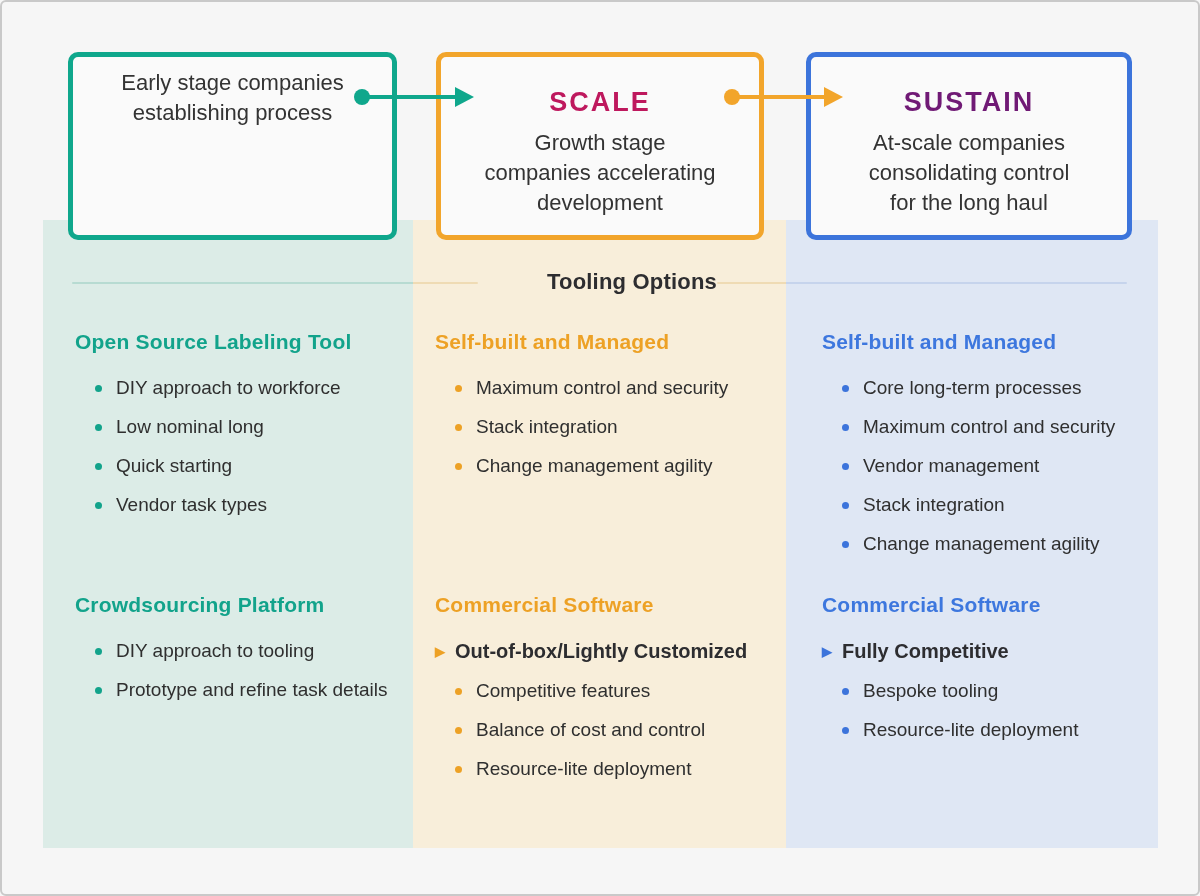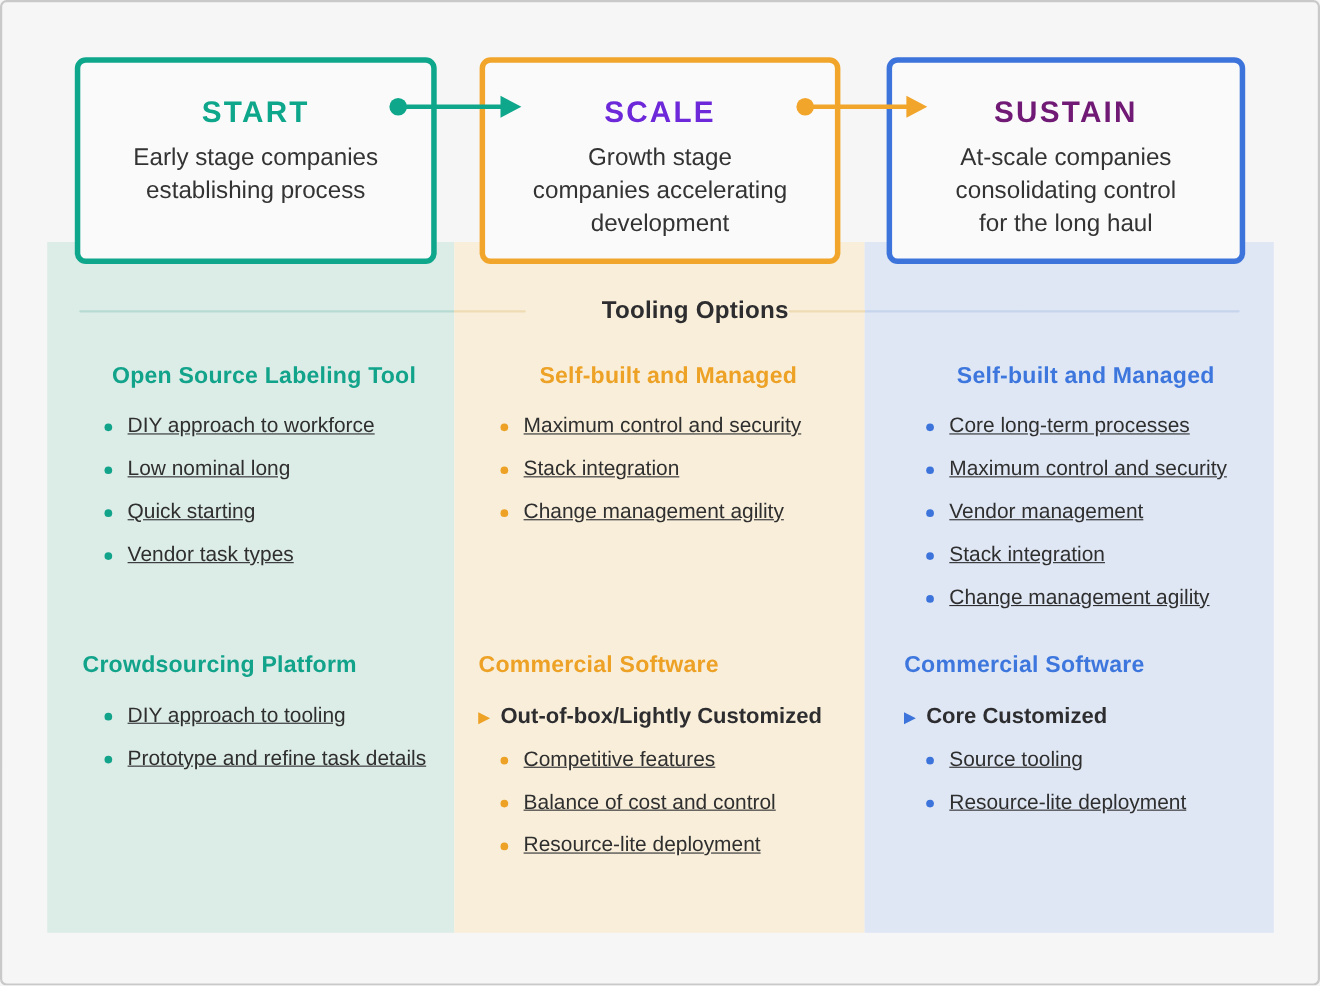--- a/index.html
+++ b/index.html
@@ -30,55 +30,55 @@
     letter-spacing:0.2px; z-index:3;
   }
   .divider { position:absolute; top:62px; height:2px; border-radius:1px; z-index:2; }
   .divider-left  { left:29px;  width:406px;
     background:linear-gradient(to right,#B7DBD2 0,#B7DBD2 341px,#EFDBB4 341px); }
   .divider-right { left:674px; width:410px;
     background:linear-gradient(to right,#EFDBB4 0,#EFDBB4 69px,#C6D4EC 69px); }
 
   
   .section { position:absolute; left:0; right:0; }
-  .sec-1 { top:110px;text-align:center; }
+  .sec-1 { top:110px; }
   .sec-2 { top:373px; }
   .col-start   .section { padding:0 8px 0 32px; }
   .col-scale   .section { padding:0 6px 0 22px; }
   .col-sustain .section { padding:0 6px 0 36px; }
 
   .sec-heading { margin:0 0 23px; font-size:21px; font-weight:bold; letter-spacing:0.2px; }
   .col-start   .sec-heading { color:#12A38B; }
   .col-scale   .sec-heading { color:#EDA125; }
   .col-sustain .sec-heading { color:#3D77DE; }
 
   .sub-row { display:flex; align-items:center; margin:0 0 17px; font-size:20px; font-weight:bold; color:#2D2D30; }
   .sub-arrow { font-size:13px; margin-right:10px; line-height:1; }
   .col-scale   .sub-arrow { color:#EDA125; }
   .col-sustain .sub-arrow { color:#3C74DB; }
 
-  ul.bullets { list-style:none; margin:0; padding:0 0 0 20px;text-decoration:underline; }
+  ul.bullets { list-style:none; margin:0; padding:0 0 0 20px; }
   .bullets li { display:flex; align-items:center; font-size:19px; line-height:22px; color:#2F2F2F; margin-bottom:17px; }
   .dot { width:7px; height:7px; border-radius:50%; flex:none; margin-right:14px; }
   .col-start   .dot { background:#12A38B; }
   .col-scale   .dot { background:#EDA125; }
   .col-sustain .dot { background:#3C74DB; }
 
   
   .stage-box {
     position:absolute; top:52px; height:188px; box-sizing:border-box;
     background:#FAFAFA; border-radius:10px; text-align:center; z-index:4;
   }
   #box-start   { left:68px;  width:329px; border:5px solid #0FA78C; }
   #box-scale   { left:436px; width:328px; border:5px solid #F2A52B; }
   #box-sustain { left:806px; width:326px; border:5px solid #3C74DB; }
 
   .stage-title { margin:30px 0 0; font-size:27px; font-weight:bold; letter-spacing:2px; line-height:30px; }
   #box-start   .stage-title { color:#0FA78C; }
-  #box-scale   .stage-title { color:#6d28d9; }
+  #box-scale   .stage-title { color:#be185d; }
   #box-sustain .stage-title { color:#701a75; }
   .stage-desc { margin:11px 4px 0; font-size:22px; line-height:30px; color:#333333; white-space:pre-line; }
 
   .connectors { position:absolute; left:0; top:0; z-index:5; pointer-events:none; }
 </style>
 </head>
 <body>
 
 <div class="frame"></div>
 
@@ -189,38 +189,37 @@
         <li>
             <span class="dot"></span>
             <span>Change management agility</span>
           </li>
       </ul>
     </div>
     <div class="section sec-2">
       <h3 class="sec-heading">Commercial Software</h3>
       <div class="sub-row">
         <span class="sub-arrow">▶</span>
-        <span>Core Customized</span>
+        <span>Fully Competitive</span>
       </div>
       <ul class="bullets">
         <li>
             <span class="dot"></span>
-            <span>Source tooling</span>
+            <span>Bespoke tooling</span>
           </li>
         <li>
             <span class="dot"></span>
             <span>Resource-lite deployment</span>
           </li>
       </ul>
     </div>
   </div>
 </div>
 
 <div class="stage-box" id="box-start">
-  <div class="stage-title">START</div>
   <div class="stage-desc">Early stage companies
 establishing process</div>
 </div>
 <div class="stage-box" id="box-scale">
   <div class="stage-title">SCALE</div>
   <div class="stage-desc">Growth stage
 companies accelerating
 development</div>
 </div>
 <div class="stage-box" id="box-sustain">

